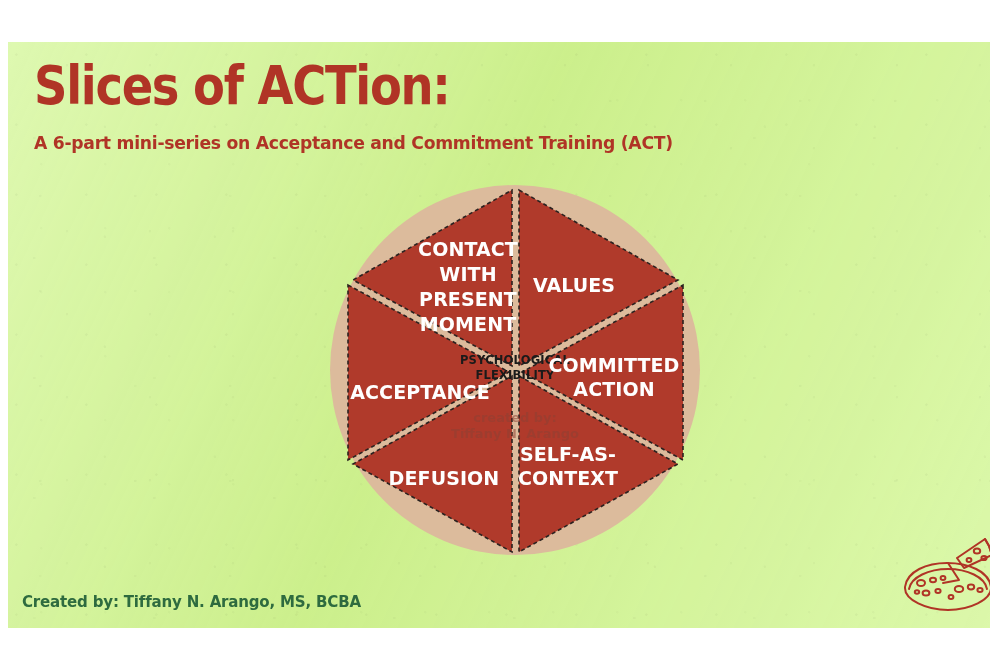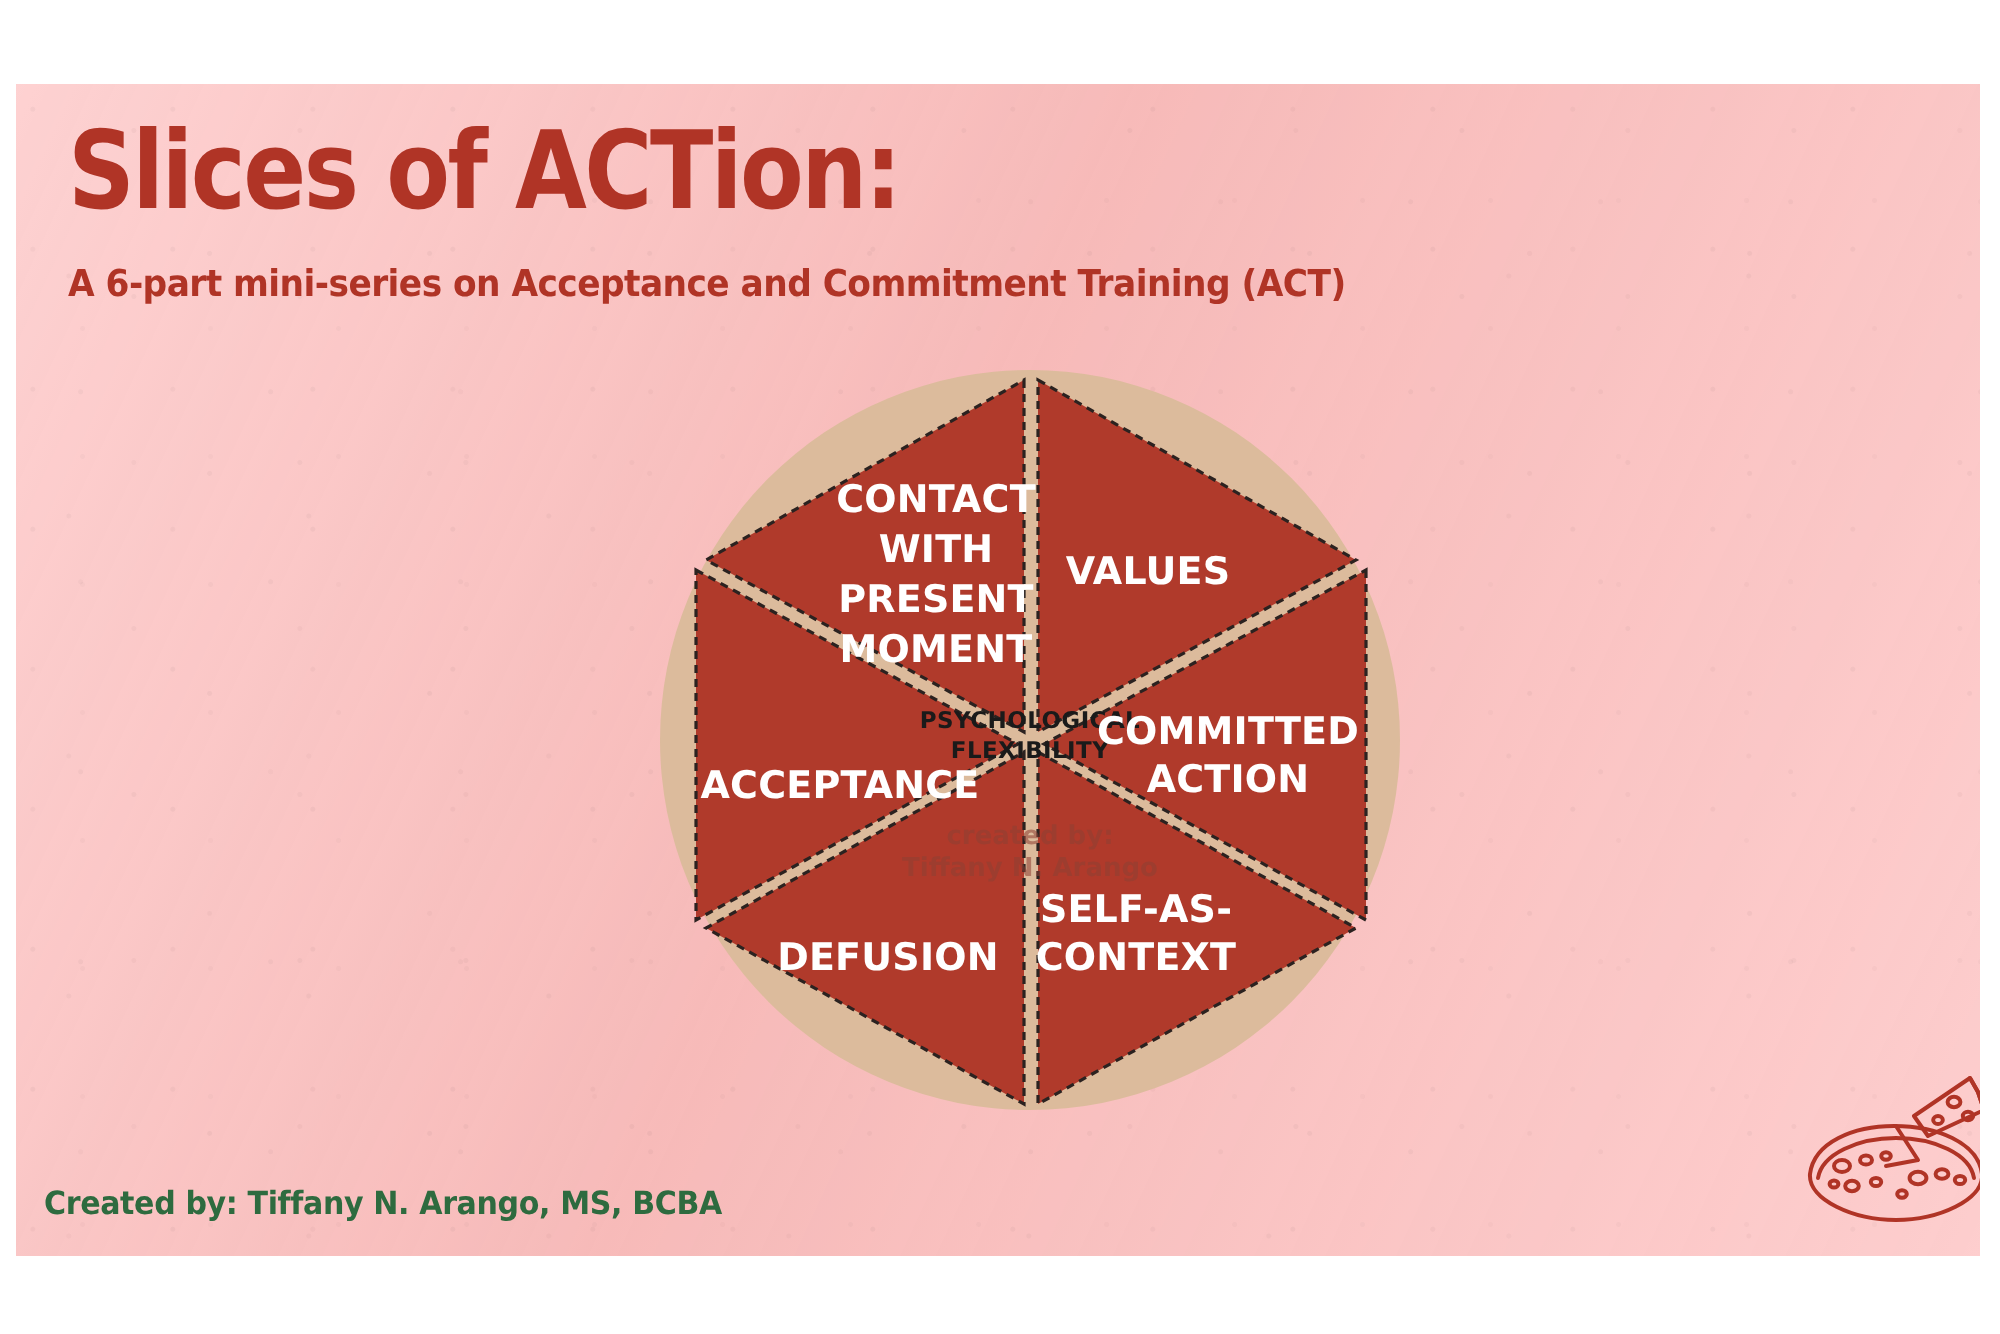--- a/index.html
+++ b/index.html
@@ -13,21 +13,21 @@
     overflow: hidden;
     font-family: "Liberation Sans", sans-serif;
   }
 
   #slide {
     position: absolute;
     left: 8px;
     top: 42px;
     width: 982px;
     height: 586px;
-    background-color: #fca5a5;
+    background-color: #bef264;
     overflow: hidden;
   }
 
   
   #slide::before {
     content: "";
     position: absolute;
     inset: 0;
     pointer-events: none;
     background-image:

